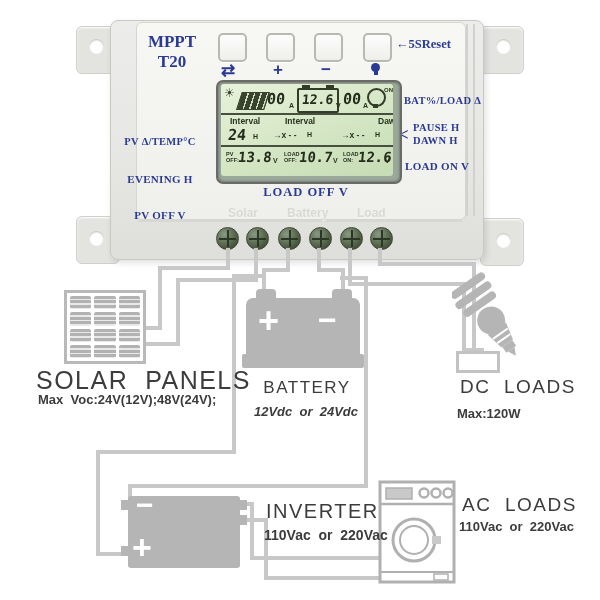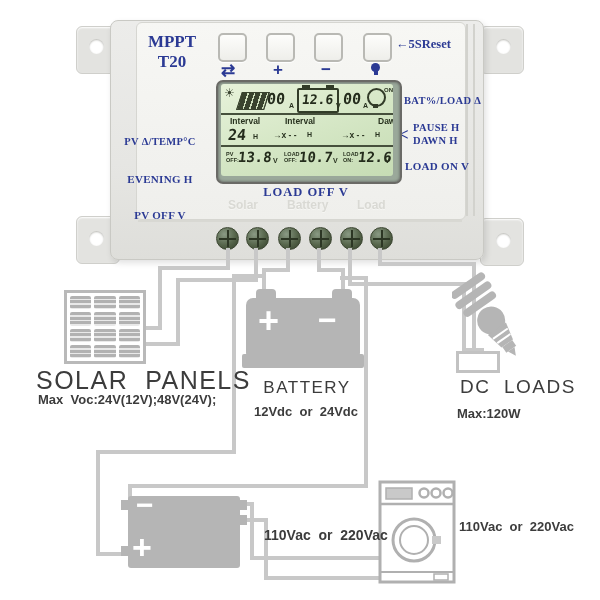--- a/index.html
+++ b/index.html
@@ -42,21 +42,21 @@
            background:repeating-linear-gradient(90deg,#39432e 0 5px,#cfe0bd 5px 6.5px),#39432e;border:1px solid #39432e;}
   .lcd-bulb{position:absolute;left:146px;top:4px;width:15px;height:15px;border:2px solid #323c28;border-radius:50%;}
   .lcd-bulb:after{content:"";position:absolute;left:4px;top:14px;width:5px;height:4px;background:#323c28;}
 
   
   .screw{position:absolute;top:227px;width:21px;height:21px;border-radius:50%;
          background:radial-gradient(circle at 35% 30%,#8a9a84,#55644a 55%,#34402a);border:1px solid #3c4632;}
   .screw:before,.screw:after{content:"";position:absolute;background:#2c3624;}
   .screw:before{left:9.5px;top:2px;width:2px;height:17px;}
   .screw:after{left:2px;top:9.5px;width:17px;height:2px;}
-  .emboss{position:absolute;top:198px;font-size:12px;font-weight:bold;color:#d9d9d4;text-shadow:0 1px 0 #f6f6f3;}
+  .emboss{position:absolute;top:206px;font-size:12px;font-weight:bold;color:#d9d9d4;text-shadow:0 1px 0 #f6f6f3;}
 
   
   .wire{position:absolute;background:#c8c8c8;}
 
   
   .pvpanel{position:absolute;left:64px;top:290px;width:70px;height:62px;background:#fff;border:3px solid #b9b9b9;
            display:grid;grid-template-columns:repeat(3,1fr);grid-template-rows:repeat(4,1fr);gap:3px;padding:3px;}
   .pvcell{background:repeating-linear-gradient(180deg,#b2b2b2 0 3px,#e9e9e9 3px 4.5px);border-radius:2px;}
   .batt-body{position:absolute;left:246px;top:298px;width:114px;height:62px;background:#b5b5b5;border-radius:7px;}
   .batt-base{position:absolute;left:242px;top:354px;width:122px;height:14px;background:#b5b5b5;border-radius:2px;}
@@ -278,22 +278,24 @@
     <circle cx="36" cy="60" r="14" fill="none" stroke="#b0b0b0" stroke-width="2"></circle>
     <rect x="54" y="56" width="9" height="8" fill="#c9c9c9"></rect>
     <line x1="2" y1="92" x2="76" y2="92" stroke="#b0b0b0" stroke-width="2"></line>
     <rect x="56" y="94" width="14" height="6" fill="none" stroke="#b0b0b0" stroke-width="1.5"></rect>
   </svg>
 
   <div class="dg-title" style="left:36px;top:366px;font-size:25px;">SOLAR  PANELS</div>
   <div class="dg-spec" style="left:38px;top:392px;">Max  Voc:24V(12V);48V(24V);</div>
 
   <div class="dg-title" style="left:252px;top:378px;width:110px;text-align:center;font-size:17px;">BATTERY</div>
-  <div class="dg-spec" style="left:246px;top:404px;width:120px;text-align:center;">12Vdc  or  24Vdc</div>
+  <div class="dg-spec" style="left:246px;top:404px;width:120px;text-align:center;font-style:italic;">12Vdc  or  24Vdc</div>
 
   <div class="dg-title" style="left:460px;top:376px;">DC  LOADS</div>
   <div class="dg-spec" style="left:457px;top:406px;">Max:120W</div>
 
+  <div class="dg-title" style="left:266px;top:500px;font-size:20px;">INVERTER</div>
   <div class="dg-spec" style="left:264px;top:527px;font-size:14px;">110Vac  or  220Vac</div>
 
+  <div class="dg-title" style="left:462px;top:494px;">AC  LOADS</div>
   <div class="dg-spec" style="left:459px;top:519px;">110Vac  or  220Vac</div>
 
 </div>
 
 </body></html>

